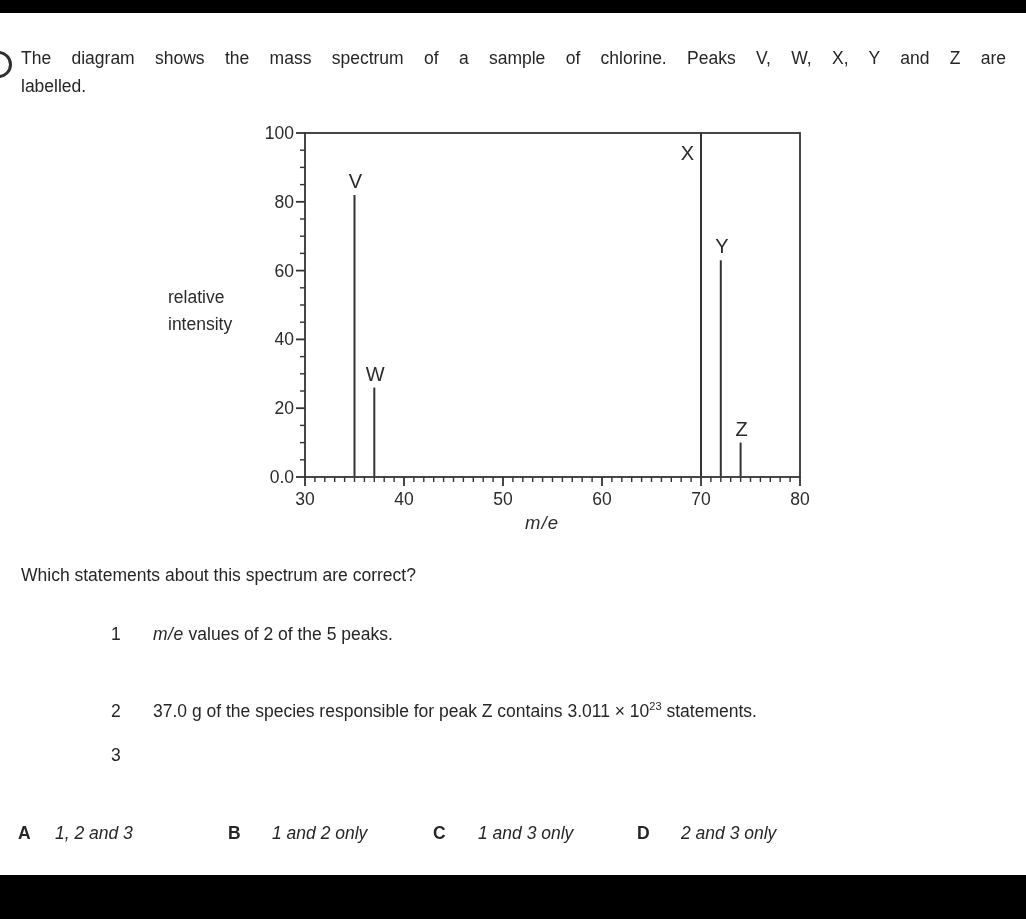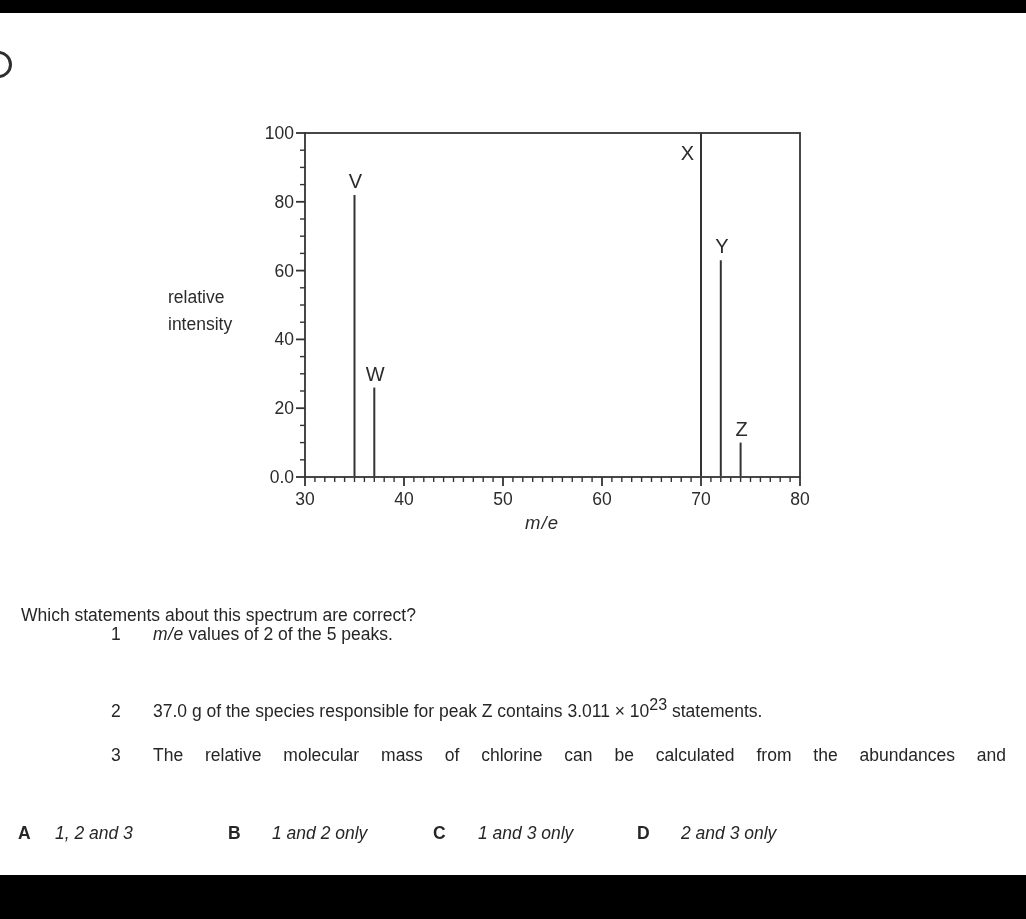--- a/index.html
+++ b/index.html
@@ -10,44 +10,48 @@
   }
   .black-bar{position:absolute;left:0;width:1026px;background:#000;}
   .bar-top{top:0;height:13px;}
   .bar-bottom{top:875px;height:44px;}
   .qnum-fragment{
     position:absolute;left:-15px;top:51px;width:21px;height:21px;
     border:3.5px solid #2f2f2f;border-radius:50%;background:#fff;
   }
   .intro{position:absolute;left:21px;top:44px;width:985px;}
   .jline{text-align:justify;text-align-last:justify;}
-  .question{position:absolute;left:21px;top:561px;width:985px;margin-top:40px;}
+  .question{position:absolute;left:21px;top:561px;width:985px;}
   .statement{position:absolute;left:0;top:0;width:1026px;}
   .stmt-num{position:absolute;left:111px;top:0;}
   .stmt-text{position:absolute;left:153px;top:0;width:853px;}
   .me{font-style:italic;letter-spacing:.5px;}
-  sup{font-size:16px;line-height:0;vertical-align:7px;letter-spacing:0;}
+  sup{font-size:11px;line-height:0;vertical-align:7px;letter-spacing:0;}
   .options{position:absolute;left:0;top:819px;width:1026px;height:30px;}
   .opt-letter{position:absolute;top:0;font-weight:bold;}
   .opt-text{position:absolute;top:0;font-style:italic;}
   .chart-wrap{position:absolute;left:130px;top:115px;width:710px;height:430px;}
   svg text{font-family:"Liberation Sans",sans-serif;fill:#2b2b2b;}
   svg .tick-label{font-size:17.5px;}
   svg .peak-label{font-size:20px;}
   svg .xaxis-label{font-size:18.5px;font-style:italic;letter-spacing:1px;}
   svg .ylabel-line{font-size:17.5px;}
 </style>
 </head>
 <body>
 
 <div class="page">
 
   <div class="black-bar bar-top"></div>
   <div class="qnum-fragment"></div>
 
+  <div class="intro">
+    <div class="jline">The diagram shows the mass spectrum of a sample of chlorine. Peaks V, W, X, Y and Z are</div>
+    <div>labelled.</div>
+  </div>
 
   <div class="chart-wrap">
     <svg width="710" height="430" viewBox="130 115 710 430">
         <rect x="305" y="133" width="495" height="344" fill="none" stroke="#333333" stroke-width="1.8"></rect>
         <line x1="305" y1="477" x2="305" y2="486" stroke="#333333" stroke-width="1.8"></line>
         <line x1="314.9" y1="477" x2="314.9" y2="482" stroke="#333333" stroke-width="1.4"></line>
         <line x1="324.8" y1="477" x2="324.8" y2="482" stroke="#333333" stroke-width="1.4"></line>
         <line x1="334.7" y1="477" x2="334.7" y2="482" stroke="#333333" stroke-width="1.4"></line>
         <line x1="344.6" y1="477" x2="344.6" y2="482" stroke="#333333" stroke-width="1.4"></line>
         <line x1="354.5" y1="477" x2="354.5" y2="482" stroke="#333333" stroke-width="1.4"></line>
@@ -155,21 +159,20 @@
   </div>
 
   <div class="statement" style="top:697px">
     <span class="stmt-num">2</span>
     <div class="stmt-text"><span>37.0 g of the species responsible for peak Z contains 3.011 × 10</span><sup>23</sup><span> statements.</span></div>
   </div>
 
   <div class="statement" style="top:741px">
     <span class="stmt-num">3</span>
     <div class="stmt-text">
-      <div class="jline">The relative molecular mass of chlorine can be calculated from the abundances and</div>
     </div>
   </div>
 
   <div class="options">
     <span class="opt-letter" style="left:18px">A</span>
     <span class="opt-text" style="left:55px">1, 2 and 3</span>
     <span class="opt-letter" style="left:228px">B</span>
     <span class="opt-text" style="left:272px">1 and 2 only</span>
     <span class="opt-letter" style="left:433px">C</span>
     <span class="opt-text" style="left:478px">1 and 3 only</span>

